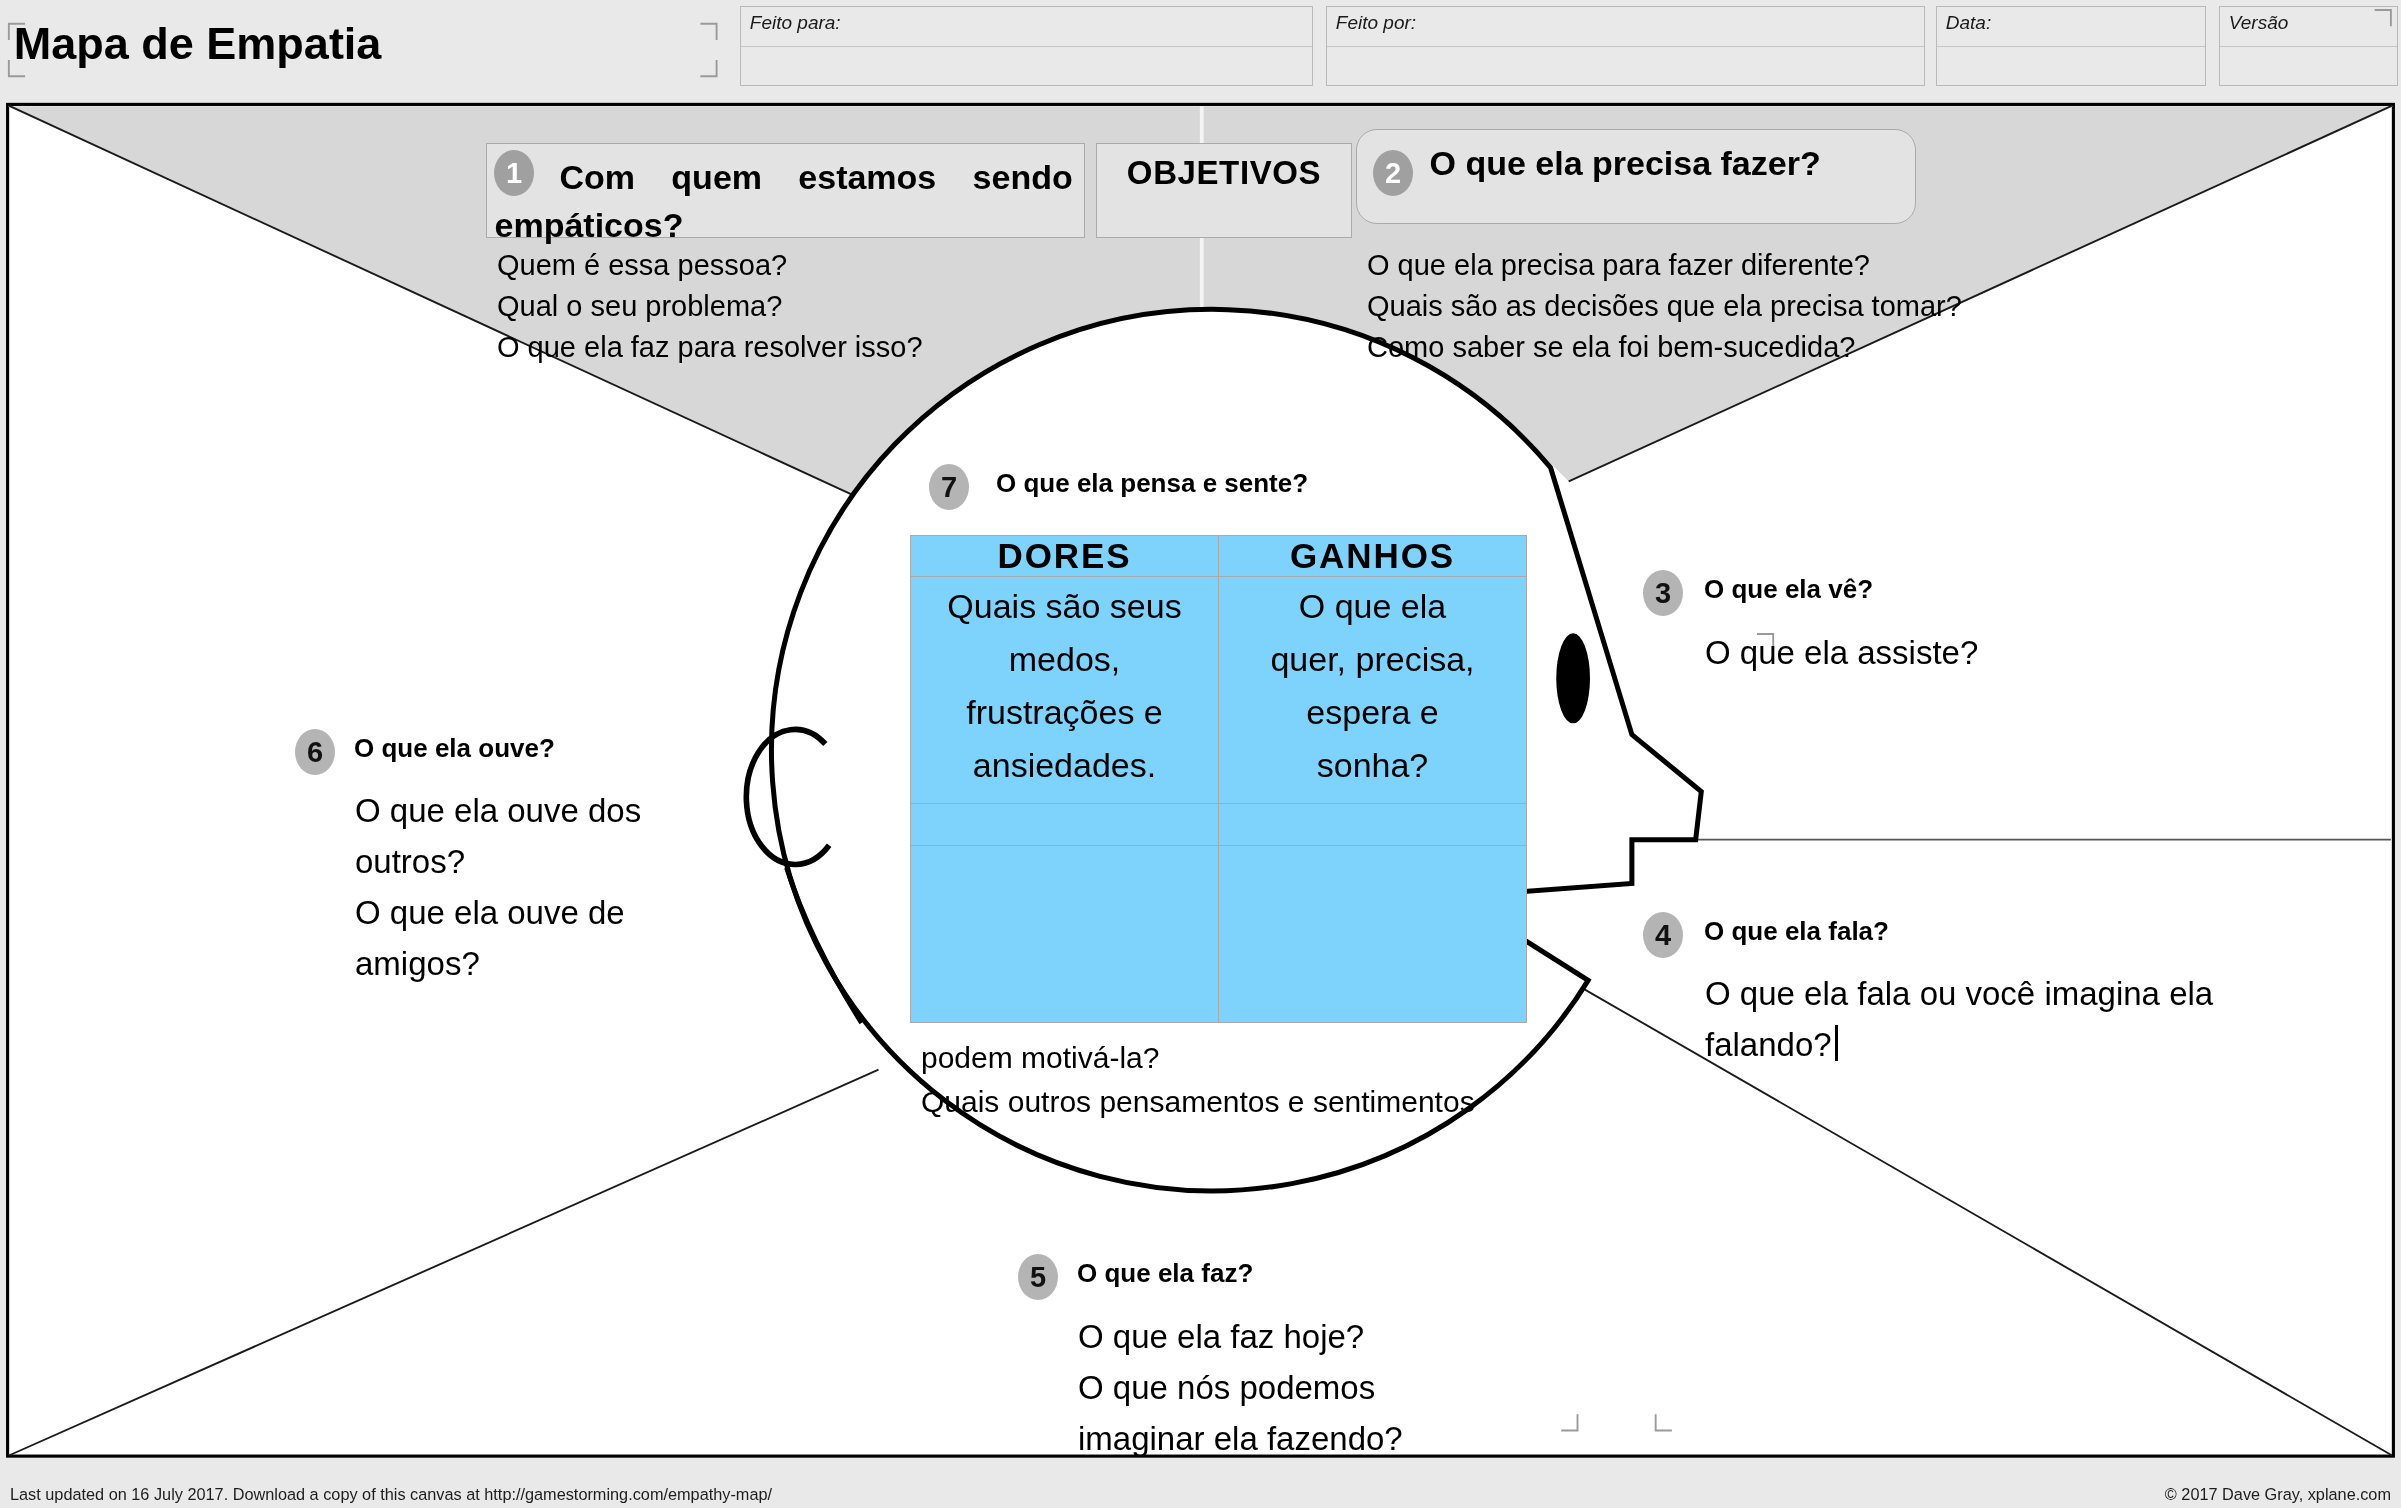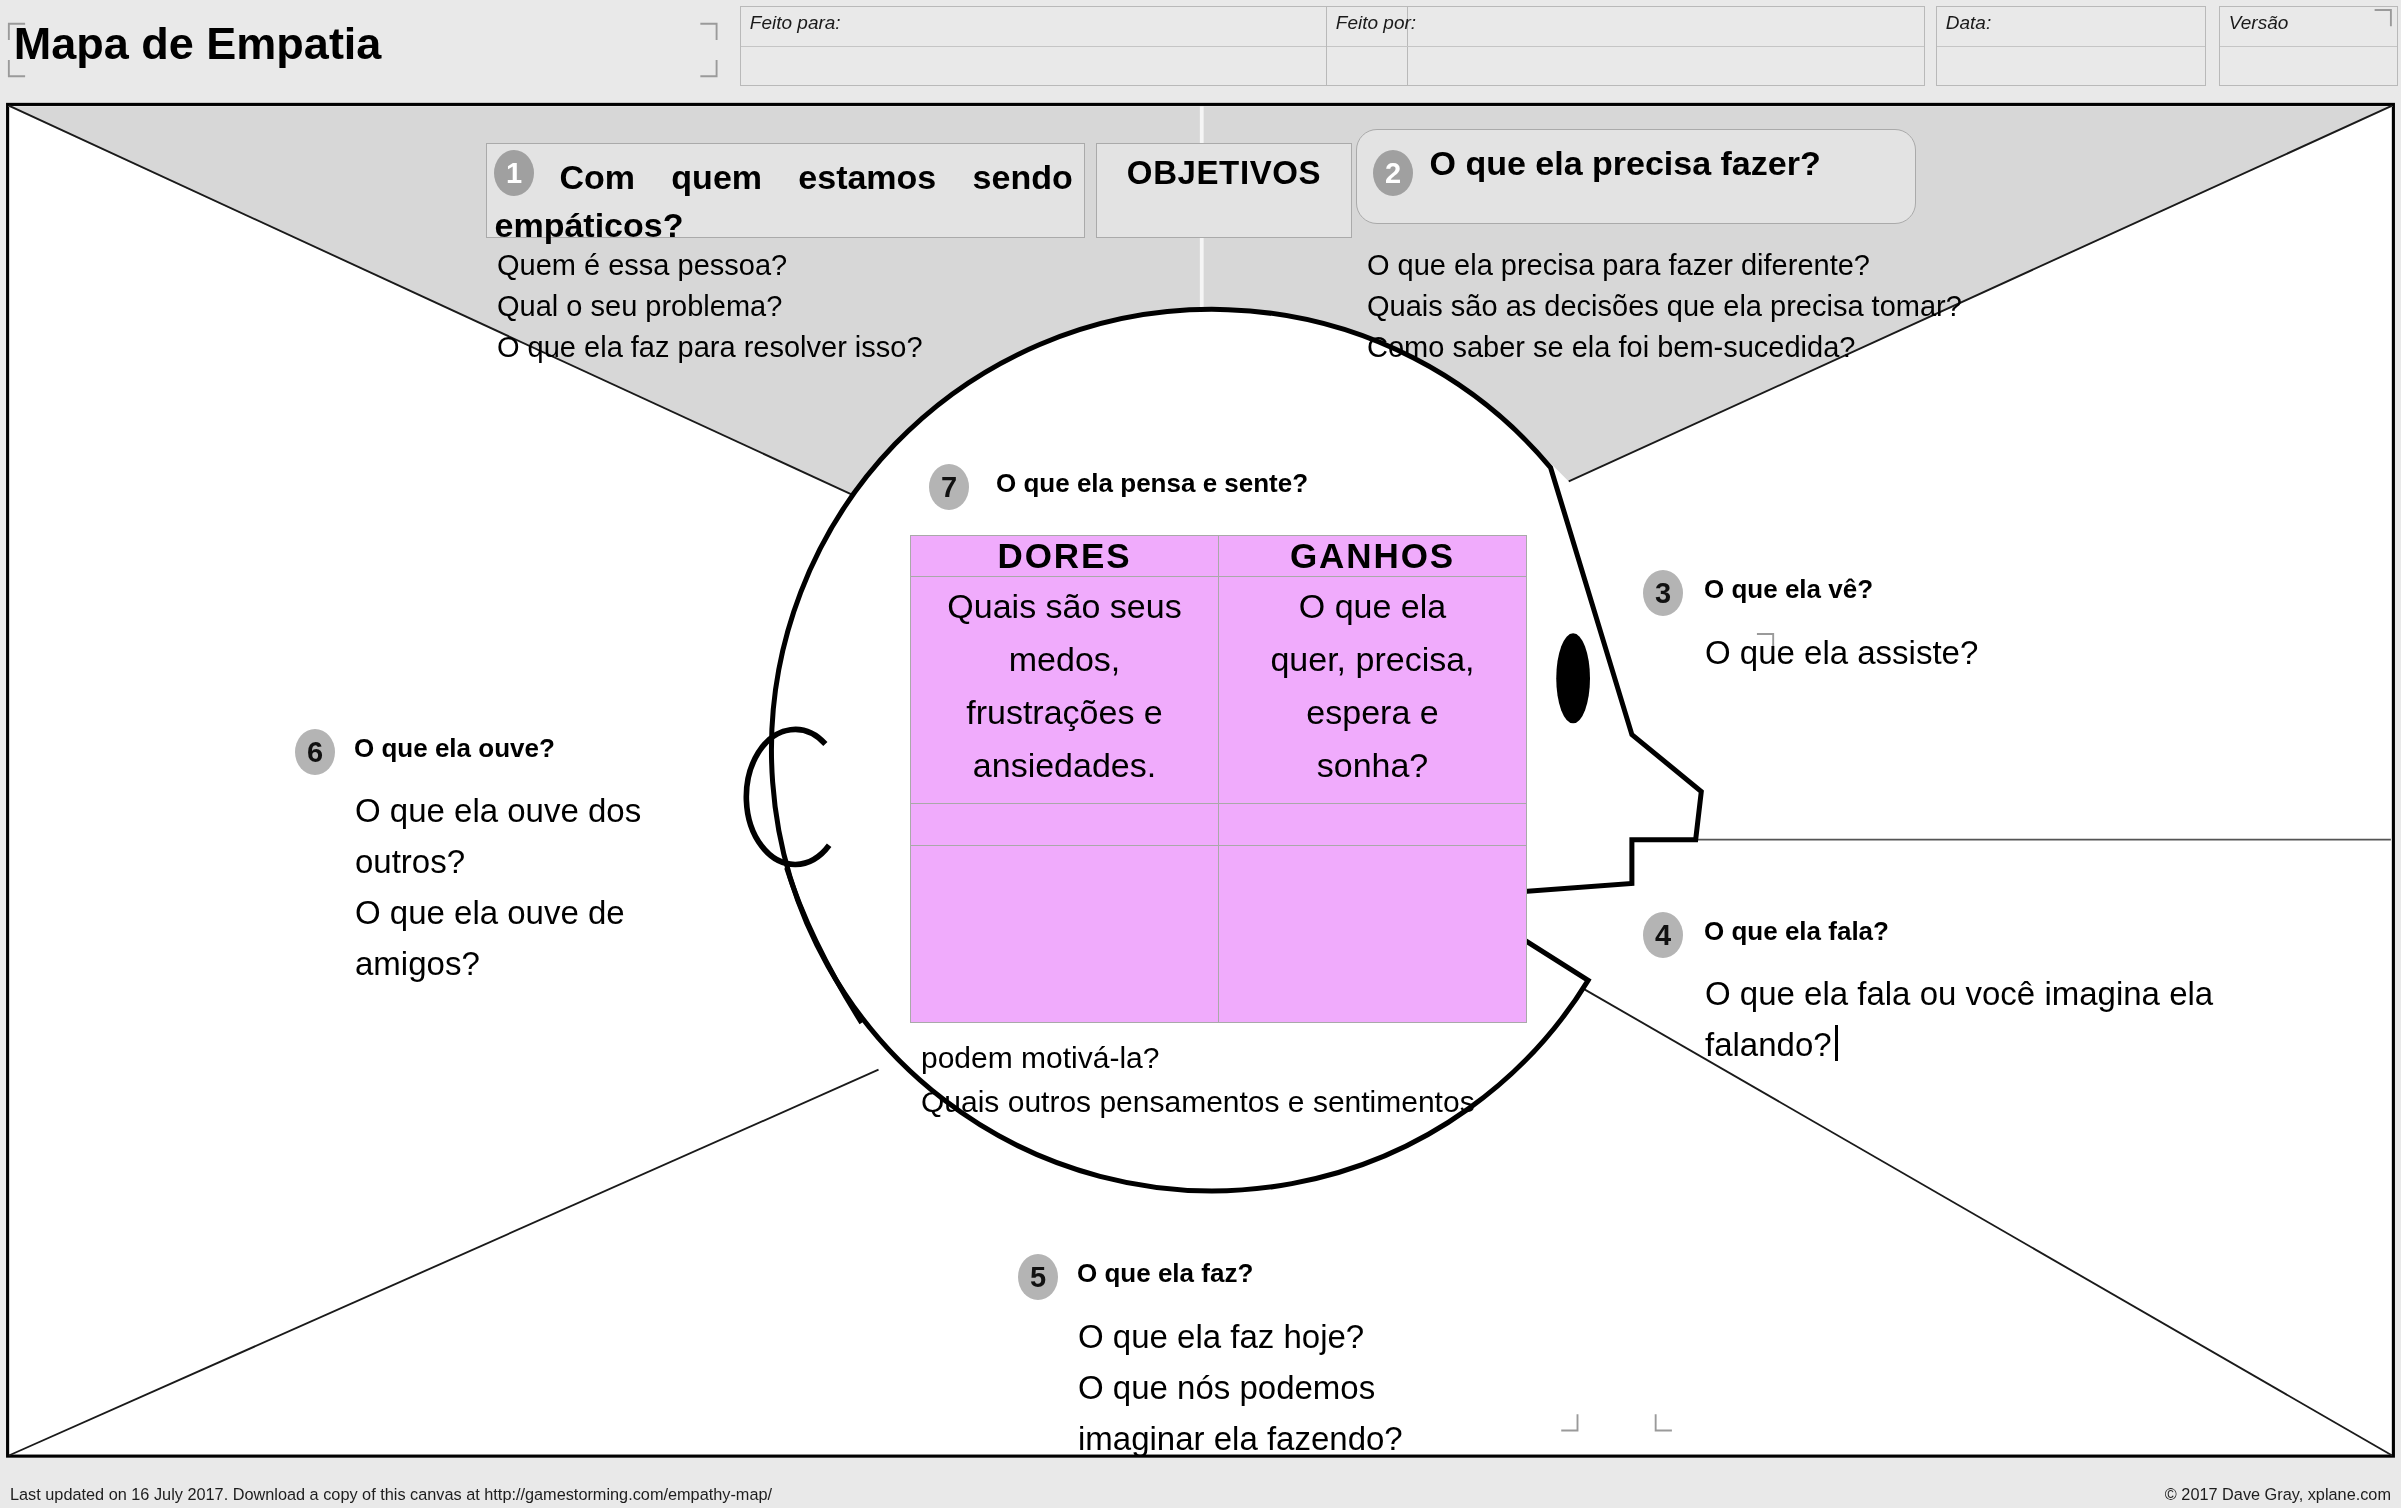--- a/index.html
+++ b/index.html
@@ -20,21 +20,21 @@
   
   .hdr-box{position:absolute;background:#e3e3e3;border:1.3px solid #aaa;box-sizing:border-box;z-index:3;}
   .hdr-title{font-weight:bold;font-size:34px;line-height:48px;text-align:justify;
              padding:8.8px 11.3px 0 7.5px;text-indent:65px;}
   .obj-label{font-weight:bold;font-size:33px;text-align:center;padding-top:10px;letter-spacing:0.6px;}
   
   .qs-block div{font-size:29px;line-height:41px;white-space:nowrap;}
   .sec-title{font-weight:bold;font-size:26px;white-space:nowrap;}
   .q-block div{font-size:33px;line-height:51px;}
   
-  .dg-table{position:absolute;left:910px;top:535px;width:617px;background:#f0abfc;
+  .dg-table{position:absolute;left:910px;top:535px;width:617px;background:#7dd3fc;
             border:1.9px solid #a9a9a9;box-sizing:border-box;z-index:3;}
   .dg-row{display:flex;border-top:1.9px solid #a9a9a9;}
   .dg-row:first-child{border-top:none;}
   .dg-cell{flex:1;border-left:1.9px solid #a9a9a9;box-sizing:border-box;overflow:hidden;}
   .dg-cell:first-child{border-left:none;}
   .dg-head .dg-cell{height:40px;font-weight:bold;font-size:35px;letter-spacing:1.9px;
                     text-align:center;line-height:40px;}
   .dg-main .dg-cell{height:226px;font-size:34px;line-height:53px;text-align:center;padding-top:2.5px;}
   .dg-thin .dg-cell{height:41px;}
   .dg-big .dg-cell{height:176px;}
@@ -42,21 +42,21 @@
   .caret{display:inline-block;width:3.1px;height:36px;background:#000;vertical-align:-5px;margin-left:3.1px;}
   .footer-text{position:absolute;top:1485px;font-size:16.3px;color:#1d1d1d;white-space:nowrap;z-index:3;}
 </style>
 </head>
 <body>
 
 <div class="stage">
 
   <div class="page-title">Mapa de Empatia</div>
 
-  <div class="field" style="left:740px;width:668px;">
+  <div class="field" style="left:740px;width:573px;">
     <div class="field-label">Feito para:</div>
     <div class="field-input"></div>
   </div>
   <div class="field" style="left:1326px;width:599px;">
     <div class="field-label">Feito por:</div>
     <div class="field-input"></div>
   </div>
   <div class="field" style="left:1936px;width:270px;">
     <div class="field-label">Data:</div>
     <div class="field-input"></div>

